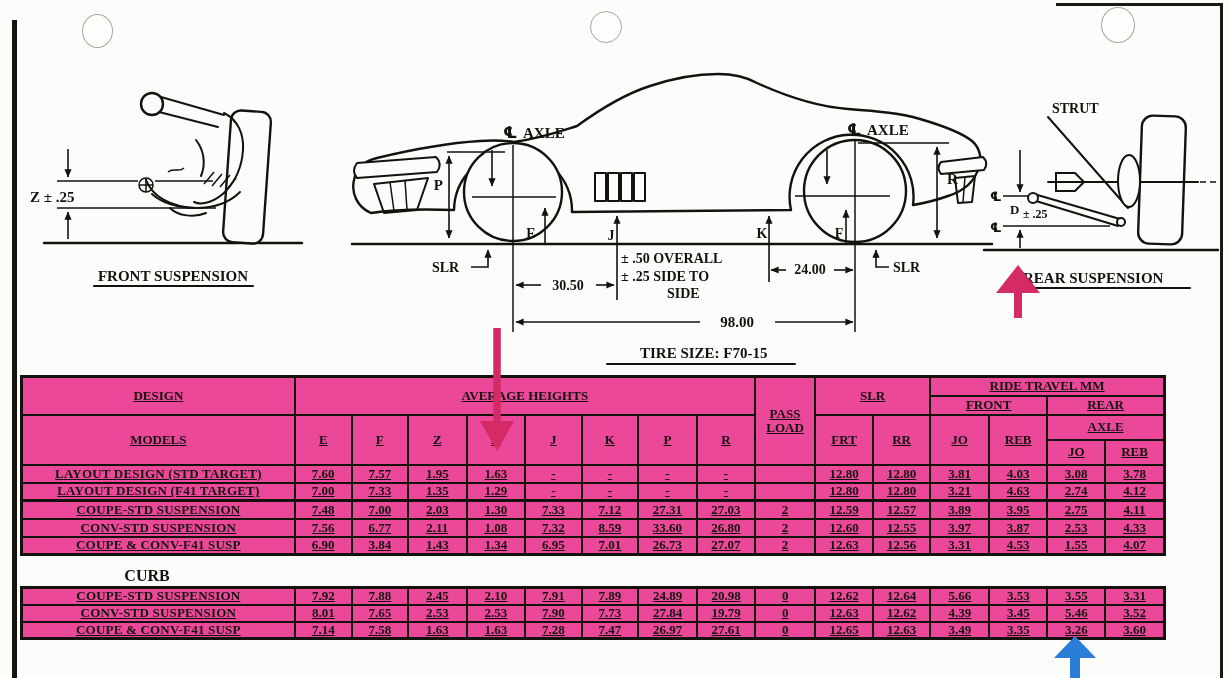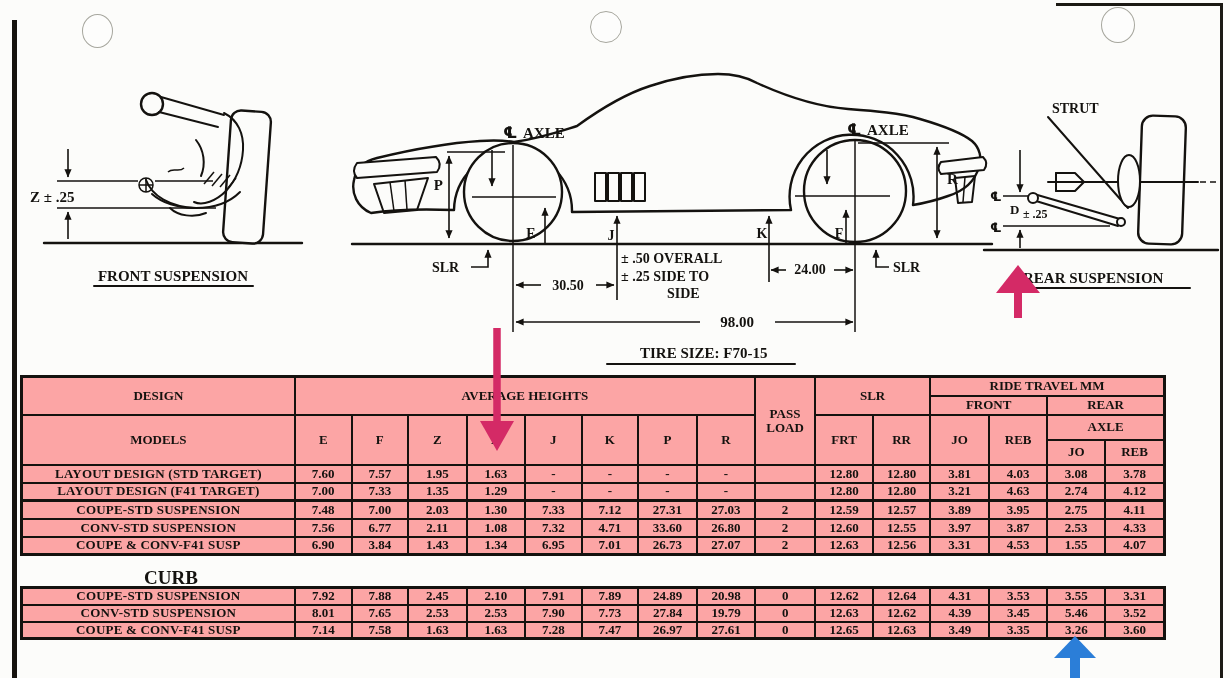--- a/index.html
+++ b/index.html
@@ -15,33 +15,33 @@
 
   svg.layer { position:absolute; left:0; top:0; pointer-events:none; }
   .art  { stroke:#14120f; stroke-width:2.4; fill:none; stroke-linecap:round; stroke-linejoin:round; }
   .art2 { stroke:#14120f; stroke-width:2.0; fill:none; stroke-linecap:round; stroke-linejoin:round; }
   .thin { stroke:#14120f; stroke-width:1.5; fill:none; }
   .dim  { stroke:#14120f; stroke-width:1.6; fill:none; }
   .whitefill { fill:#fcfcfa; }
   .svg-label { font-family:"Liberation Serif", serif; font-weight:bold; fill:#14120f; }
   .cl-glyph  { font-family:"DejaVu Sans", sans-serif; font-weight:bold; fill:#14120f; }
 
-  table.spec { position:absolute; border-collapse:collapse; table-layout:fixed; border:3px solid #14120f; background:#fca5a5; }
+  table.spec { position:absolute; border-collapse:collapse; table-layout:fixed; border:3px solid #14120f; background:#ec4899;text-decoration:underline; }
   table.spec th, table.spec td { border:2px solid #14120f; font-family:"Liberation Serif", serif;
        font-weight:bold; font-size:13px; color:#14120f; text-align:center; vertical-align:middle;
        padding:0; line-height:1.05; white-space:nowrap; overflow:hidden; }
   table.design-table { left:20px; top:375px; width:1146px; }
   table.curb-table   { left:20px; top:586px; width:1146px; }
   tr.hr1 { height:19px; } tr.hr2 { height:19px; } tr.hr3 { height:25px; } tr.hr4 { height:25px; }
   tr.dr  { height:18px; } tr.cr  { height:17px; }
   tr.sep td { border-top:3px solid #14120f; }
   td.lbl { text-align:left; padding-left:4px; letter-spacing:0.2px; }
   .two-line span { display:block; }
-  .curb-label { position:absolute; left:36px; top:567px; width:270px; text-align:center;
-                font-family:"Liberation Serif", serif; font-weight:bold; font-size:19px; color:#14120f; }
+  .curb-label { position:absolute; left:12px; top:567px; width:270px; text-align:center;
+                font-family:"Liberation Serif", serif; font-weight:bold; font-size:16px; color:#14120f; }
 </style>
 </head>
 <body>
 
 <div class="page">
 
   <div class="scan-bar"></div>
   <div class="border-top-right"></div>
   <div class="border-right"></div>
   <div class="punch-hole hole1"></div>
@@ -310,21 +310,21 @@
       <td>2.75</td>
       <td>4.11</td>
     </tr>
     <tr class="dr">
       <td class="lbl">CONV-STD SUSPENSION</td>
       <td>7.56</td>
       <td>6.77</td>
       <td>2.11</td>
       <td>1.08</td>
       <td>7.32</td>
-      <td>4.71</td>
+      <td>8.59</td>
       <td>33.60</td>
       <td>26.80</td>
       <td>2</td>
       <td>12.60</td>
       <td>12.55</td>
       <td>3.97</td>
       <td>3.87</td>
       <td>2.53</td>
       <td>4.33</td>
     </tr>
@@ -377,21 +377,21 @@
       <td>7.88</td>
       <td>2.45</td>
       <td>2.10</td>
       <td>7.91</td>
       <td>7.89</td>
       <td>24.89</td>
       <td>20.98</td>
       <td>0</td>
       <td>12.62</td>
       <td>12.64</td>
-      <td>4.31</td>
+      <td>5.66</td>
       <td>3.53</td>
       <td>3.55</td>
       <td>3.31</td>
     </tr>
     <tr class="cr">
       <td class="lbl">CONV-STD SUSPENSION</td>
       <td>8.01</td>
       <td>7.65</td>
       <td>2.53</td>
       <td>2.53</td>

